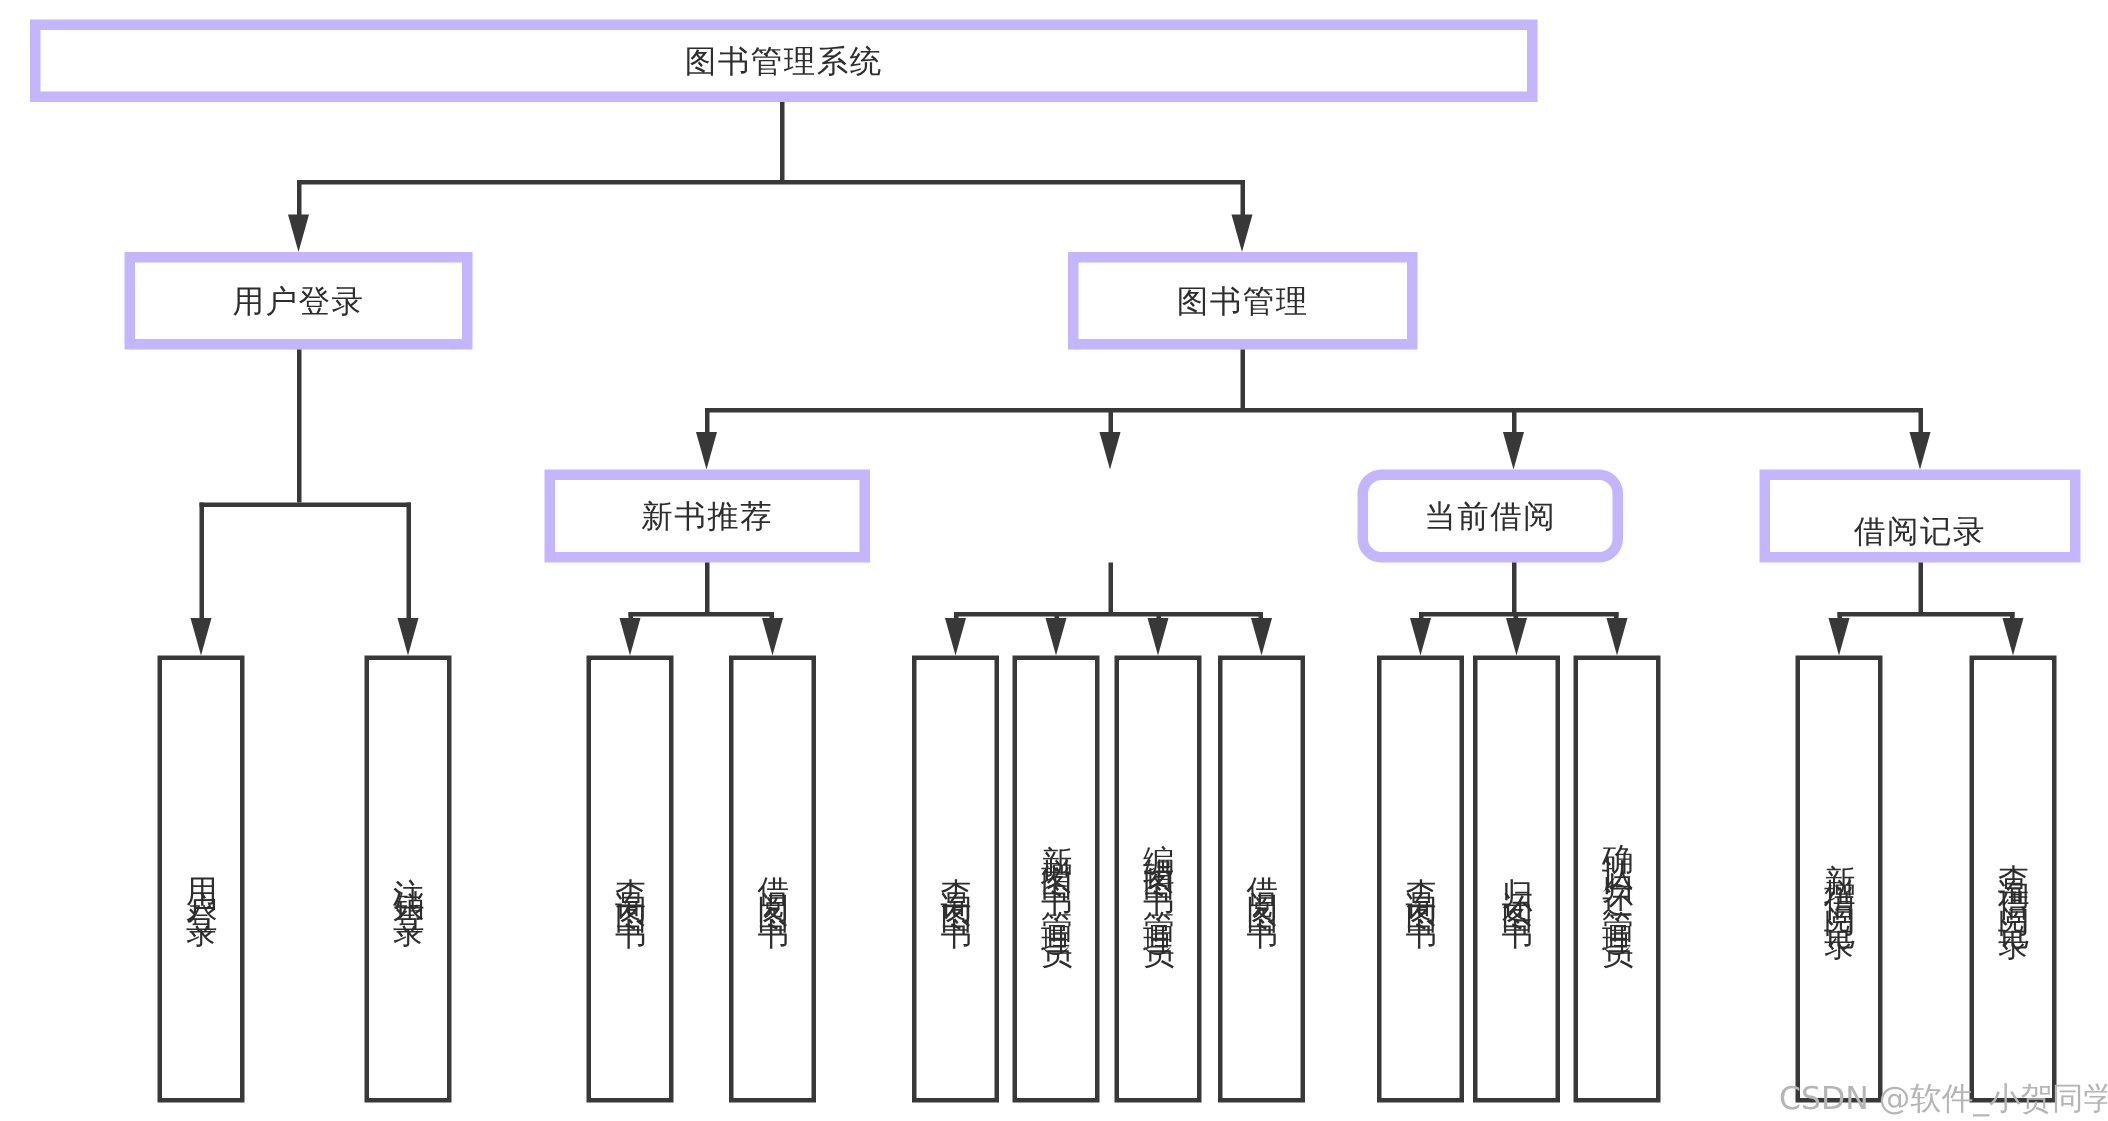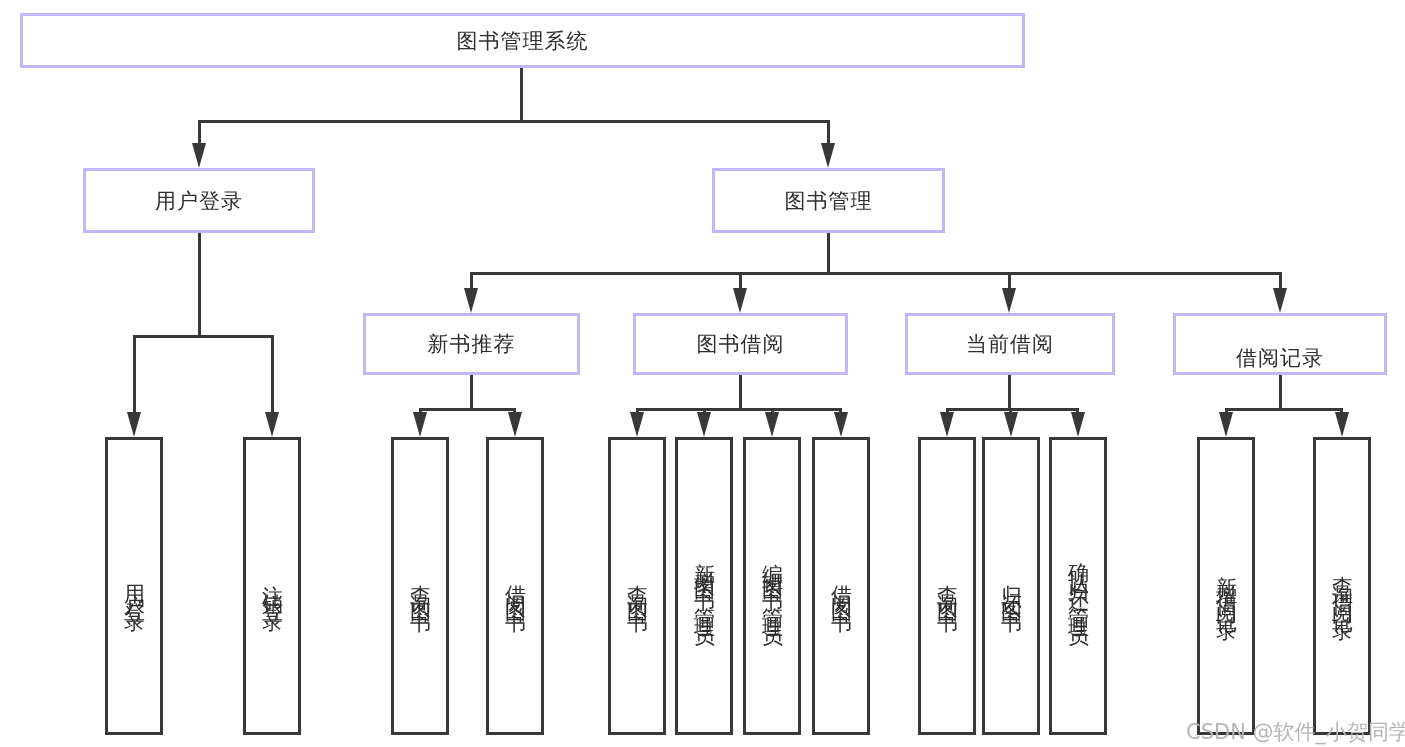--- a/index.html
+++ b/index.html
@@ -2,21 +2,21 @@
 <html><head>
 <meta charset="utf-8">
 <style>
   html,body { margin:0; padding:0; background:#ffffff; }
   .stage {
     position:relative; width:1405px; height:747px; background:#ffffff;
     font-family:"DejaVu Sans","Liberation Sans",sans-serif; overflow:hidden;
   }
   .hbox {
     position:absolute; box-sizing:border-box; background:#ffffff;
-    border:3px solid #c4b5fd; display:flex; align-items:center; justify-content:center;
+    border:7px solid #c4b5fd; display:flex; align-items:center; justify-content:center;
     font-size:21px; color:#2d2d2d; letter-spacing:1px; white-space:nowrap;
   }
   .vbox {
     position:absolute; box-sizing:border-box; background:#ffffff;
     border:3px solid #383838; display:flex; align-items:center; justify-content:center;
   }
   .vbox .vtext {
     writing-mode:vertical-rl; text-orientation:mixed;
     font-size:21px; letter-spacing:9px; line-height:1; color:#2d2d2d;
   }
@@ -44,24 +44,21 @@
   <div class="hbox" style="left:83px;top:168px;width:232px;height:65px;">
     <span>用户登录</span>
   </div>
   <div class="hbox" style="left:363px;top:313px;width:217px;height:62px;">
     <span>新书推荐</span>
   </div>
 
   <div class="hbox" style="left:712px;top:168px;width:233px;height:65px;">
     <span>图书管理</span>
   </div>
-  <div class="hbox" style="left:633px;top:313px;width:215px;height:62px;">
-    <span>图书借阅</span>
-  </div>
-  <div class="hbox" style="left:905px;top:313px;width:210px;height:62px;">
+  <div class="hbox" style="left:905px;top:313px;width:177px;height:62px;border-radius:16px;">
     <span>当前借阅</span>
   </div>
   <div class="hbox" style="left:1173px;top:313px;width:214px;height:62px;align-items:flex-end;">
     <span>借阅记录</span>
   </div>
 
   <div class="vbox" style="left:105px;top:437px;width:58px;height:298px;">
     <span class="vtext">用户登录</span>
   </div>
   <div class="vbox" style="left:243px;top:437px;width:58px;height:298px;">

